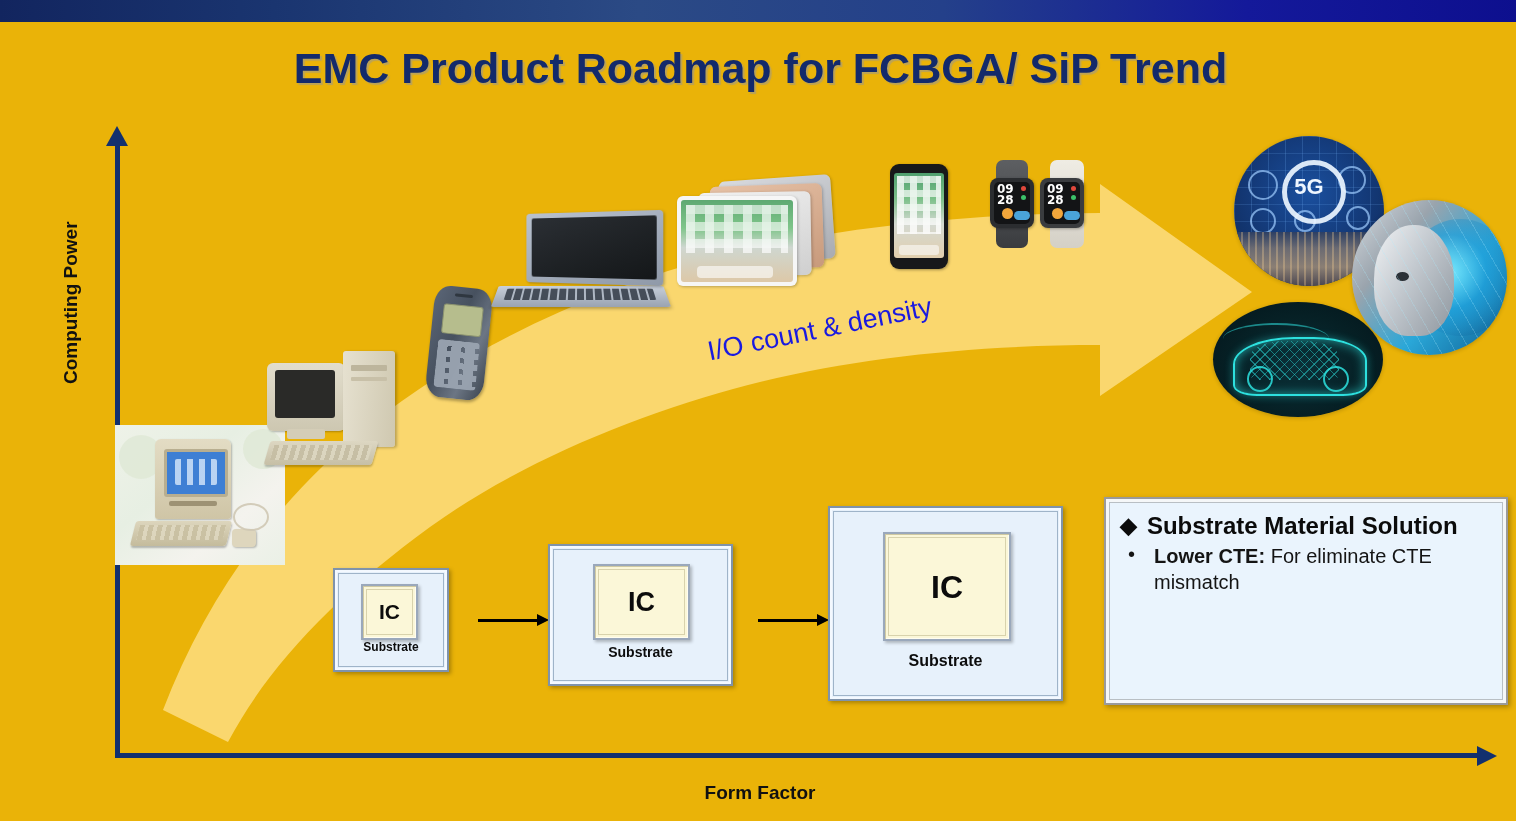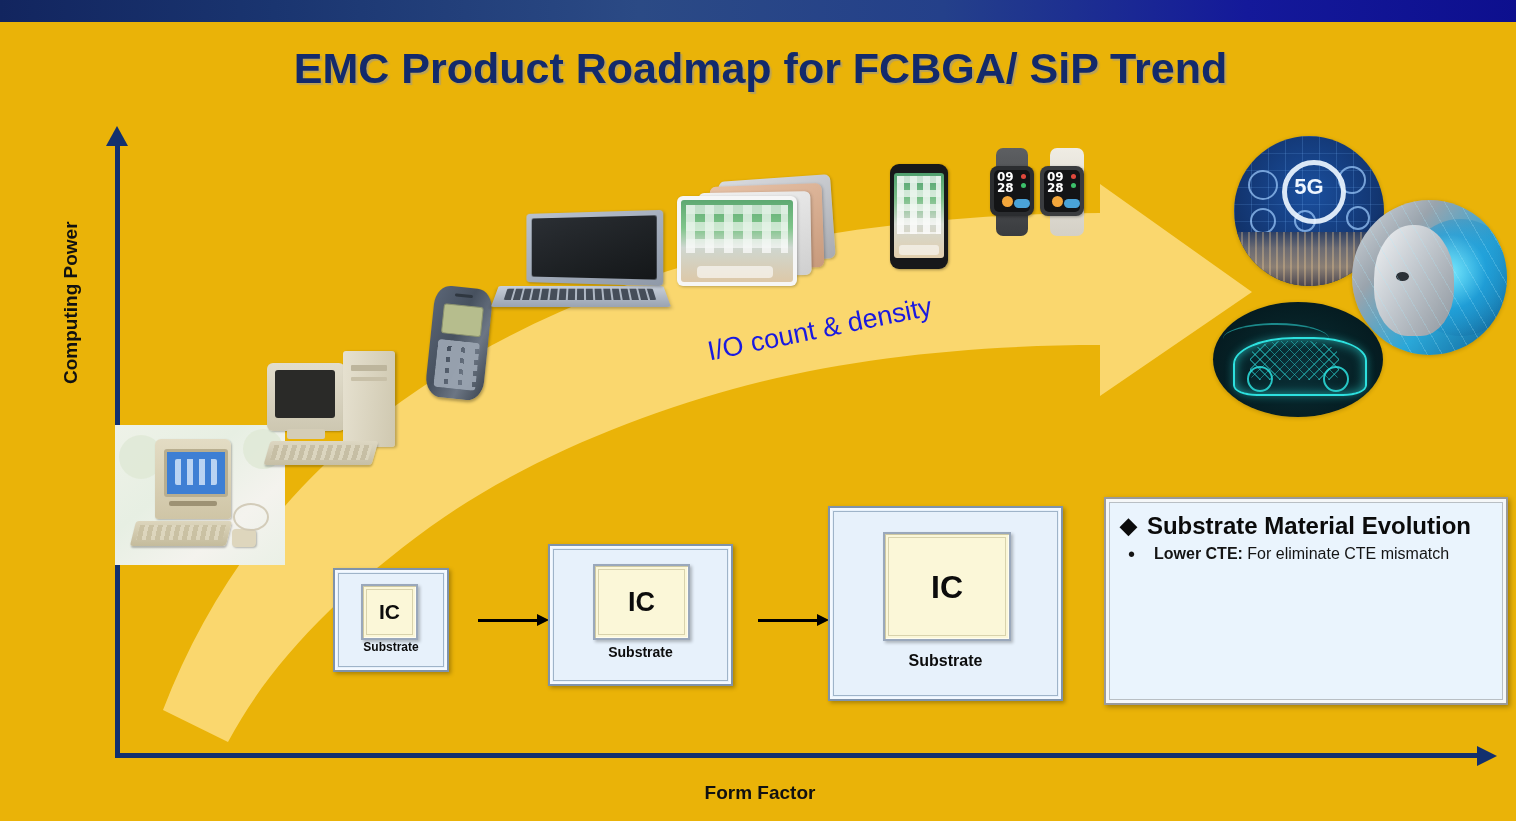--- a/index.html
+++ b/index.html
@@ -137,21 +137,21 @@
   .phone .pscr{position:absolute;left:4px;top:9px;right:4px;bottom:11px;border-radius:3px;overflow:hidden;
     background:linear-gradient(180deg,#4f9f6e 0%,#7cc089 30%,#d4d9d2 60%,#e2cfae 100%);}
   .phone .picons{position:absolute;left:3px;top:3px;right:3px;height:58px;
     background:
       repeating-linear-gradient(90deg, rgba(255,255,255,.9) 0 7px, transparent 7px 13px),
       repeating-linear-gradient(180deg, rgba(255,255,255,.8) 0 7px, transparent 7px 14px);
     opacity:.85;}
   .phone .pdock{position:absolute;left:5px;bottom:3px;right:5px;height:10px;background:rgba(255,255,255,.55);border-radius:3px;}
 
   
-  .watches{left:988px;top:148px;width:115px;height:90px;}
+  .watches{left:988px;top:160px;width:115px;height:90px;}
   .watches .band{position:absolute;border-radius:7px;}
   .watches .wbandA{left:8px;top:0px;width:32px;height:88px;background:linear-gradient(180deg,#5d5f62,#3a3c3f);}
   .watches .wbandB{left:62px;top:0px;width:34px;height:88px;background:linear-gradient(180deg,#efece4,#d4d0c6);}
   .watches .wcase{position:absolute;border-radius:8px;box-shadow:1px 1px 3px rgba(0,0,0,.3);}
   .watches .wcaseA{left:2px;top:18px;width:44px;height:50px;background:#2b2d30;}
   .watches .wcaseB{left:52px;top:18px;width:44px;height:50px;background:#3a3c3f;}
   .watches .wface{position:absolute;left:4px;top:4px;right:4px;bottom:4px;background:#131416;border-radius:5px;overflow:hidden;}
   .watches .wtime{position:absolute;left:3px;top:2px;color:#fff;font-size:12px;font-weight:bold;line-height:11px;font-family:"DejaVu Sans",sans-serif;}
   .watches .wdot1{position:absolute;right:4px;top:4px;width:5px;height:5px;background:#e0483c;border-radius:50%;}
   .watches .wdot2{position:absolute;right:4px;top:13px;width:5px;height:5px;background:#3cc06a;border-radius:50%;}
@@ -269,21 +269,21 @@
   }
   .callout .c-head{
     display:flex;align-items:flex-start;gap:10px;
     font-size:24px;font-weight:bold;color:#0b0b0b;line-height:1.1;
     margin-bottom:5px;
   }
   .callout .diamond{font-size:22px;line-height:1.15;}
   .callout ul{list-style:none;margin:0;padding:0;}
   .callout li{
     position:relative;padding-left:34px;
-    font-size:16px;color:#141414;line-height:1.28;margin-bottom:2px;
+    font-size:20px;color:#141414;line-height:1.28;margin-bottom:2px;
   }
   .callout li:before{
     content:"\2022";position:absolute;left:8px;top:-2px;font-size:20px;color:#141414;
   }
   .callout li b{font-weight:bold;}
 </style>
 </head>
 <body>
 
 <div id="slide">
@@ -453,21 +453,21 @@
     <div class="outer"></div>
     <div class="die">
       <span>IC</span>
     </div>
     <div class="subtext">Substrate</div>
   </div>
 
   <div class="callout">
     <div class="c-head">
       <span class="diamond">◆</span>
-      <span>Substrate Material Evolution</span>
+      <span>Substrate Material Solution</span>
     </div>
     <ul>
       <li>
         <b>Lower CTE:</b><span> For eliminate CTE mismatch</span>
       </li>
     </ul>
   </div>
 
 </div>
 

